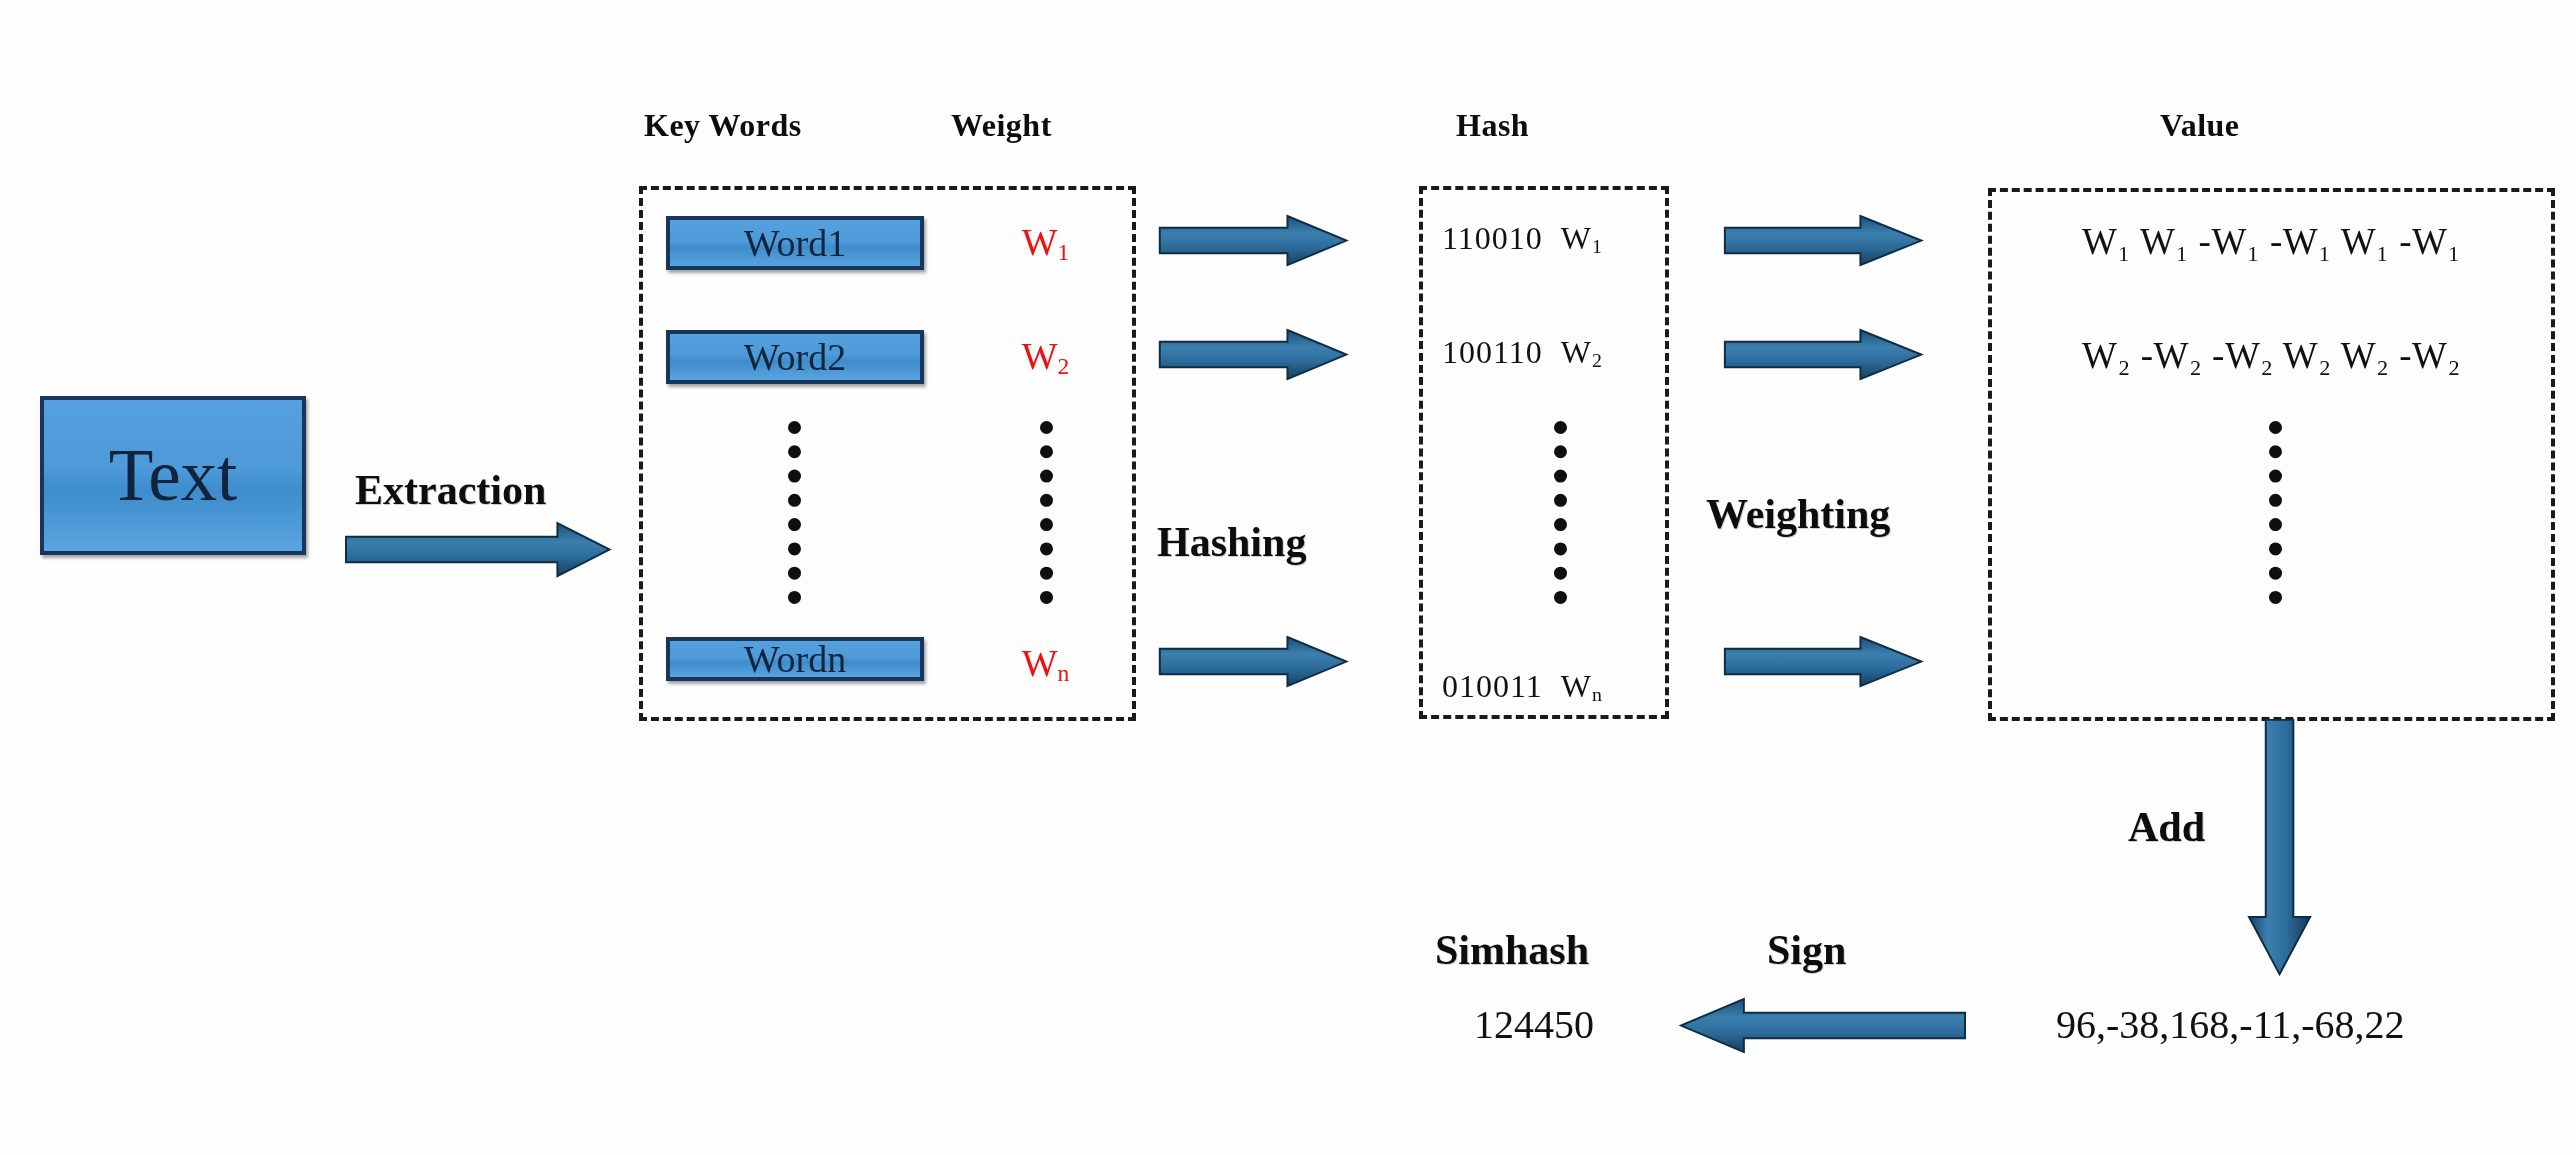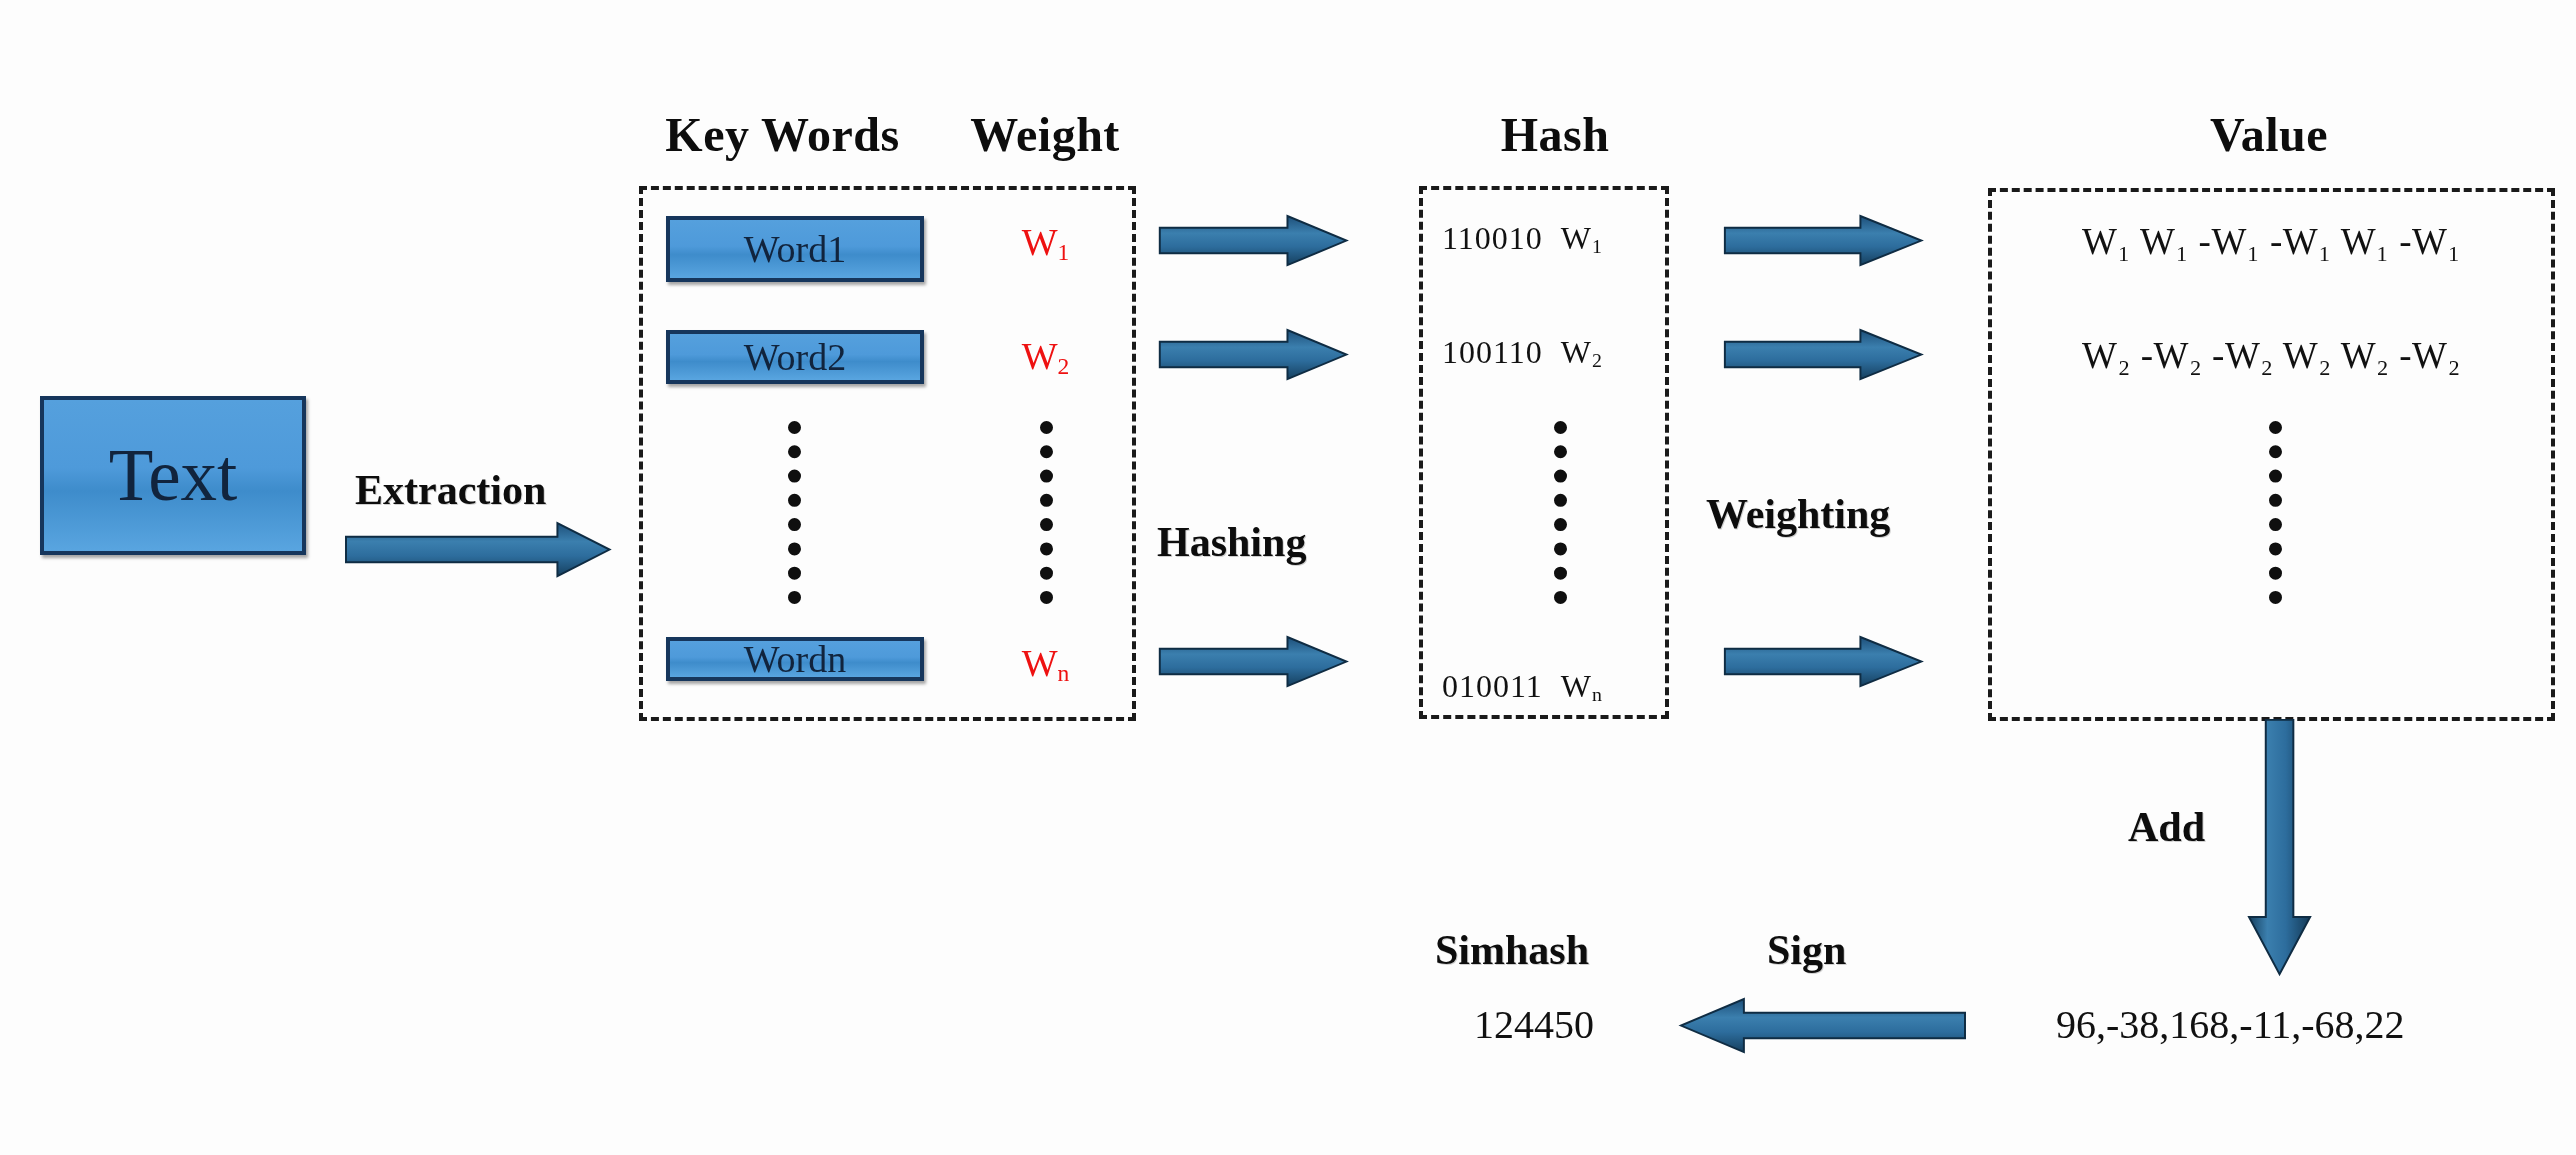--- a/index.html
+++ b/index.html
@@ -17,23 +17,23 @@
     overflow: hidden;
   }
 
   
   .abs { position: absolute; }
 
   
   .col-header {
     font-family: "Liberation Serif", "DejaVu Serif", serif;
     font-weight: bold;
-    font-size: 48px;
+    font-size: 32px;
     color: #0d0d0d;
-    text-align: center;
+    text-align: left;
     white-space: nowrap;
     letter-spacing: 0.5px;
   }
 
   
   .dashed-box {
     border: 4px dashed #1a1a1a;
     box-sizing: border-box;
     background: transparent;
   }
@@ -139,21 +139,21 @@
     <polygon points="0,14 215,14 215,0 268,27 215,54 215,40 0,40" fill="url(#gH1)" stroke="#0f2c43" stroke-width="2"></polygon>
   </svg>
 
   <div class="abs col-header" style="left:644px; top:107px; width:277px;">Key Words</div>
   <div class="abs col-header" style="left:951px; top:107px; width:188px;">Weight</div>
   <div class="abs col-header" style="left:1456px; top:107px; width:198px;">Hash</div>
   <div class="abs col-header" style="left:2160px; top:107px; width:218px;">Value</div>
 
   <div class="abs dashed-box" style="left:639px; top:186px; width:497px; height:535px;"></div>
 
-  <div class="abs blue-box word-box" style="left:666px; top:216px; width:258px; height:66px;">
+  <div class="abs blue-box word-box" style="left:666px; top:216px; width:258px; height:54px;">
     <span>Word1</span>
   </div>
   <div class="abs blue-box word-box" style="left:666px; top:330px; width:258px; height:54px;">
     <span>Word2</span>
   </div>
   <div class="abs blue-box word-box" style="left:666px; top:637px; width:258px; height:44px;">
     <span>Wordn</span>
   </div>
 
   <div class="abs" style="left:788px; top:421px; height:183px;">

